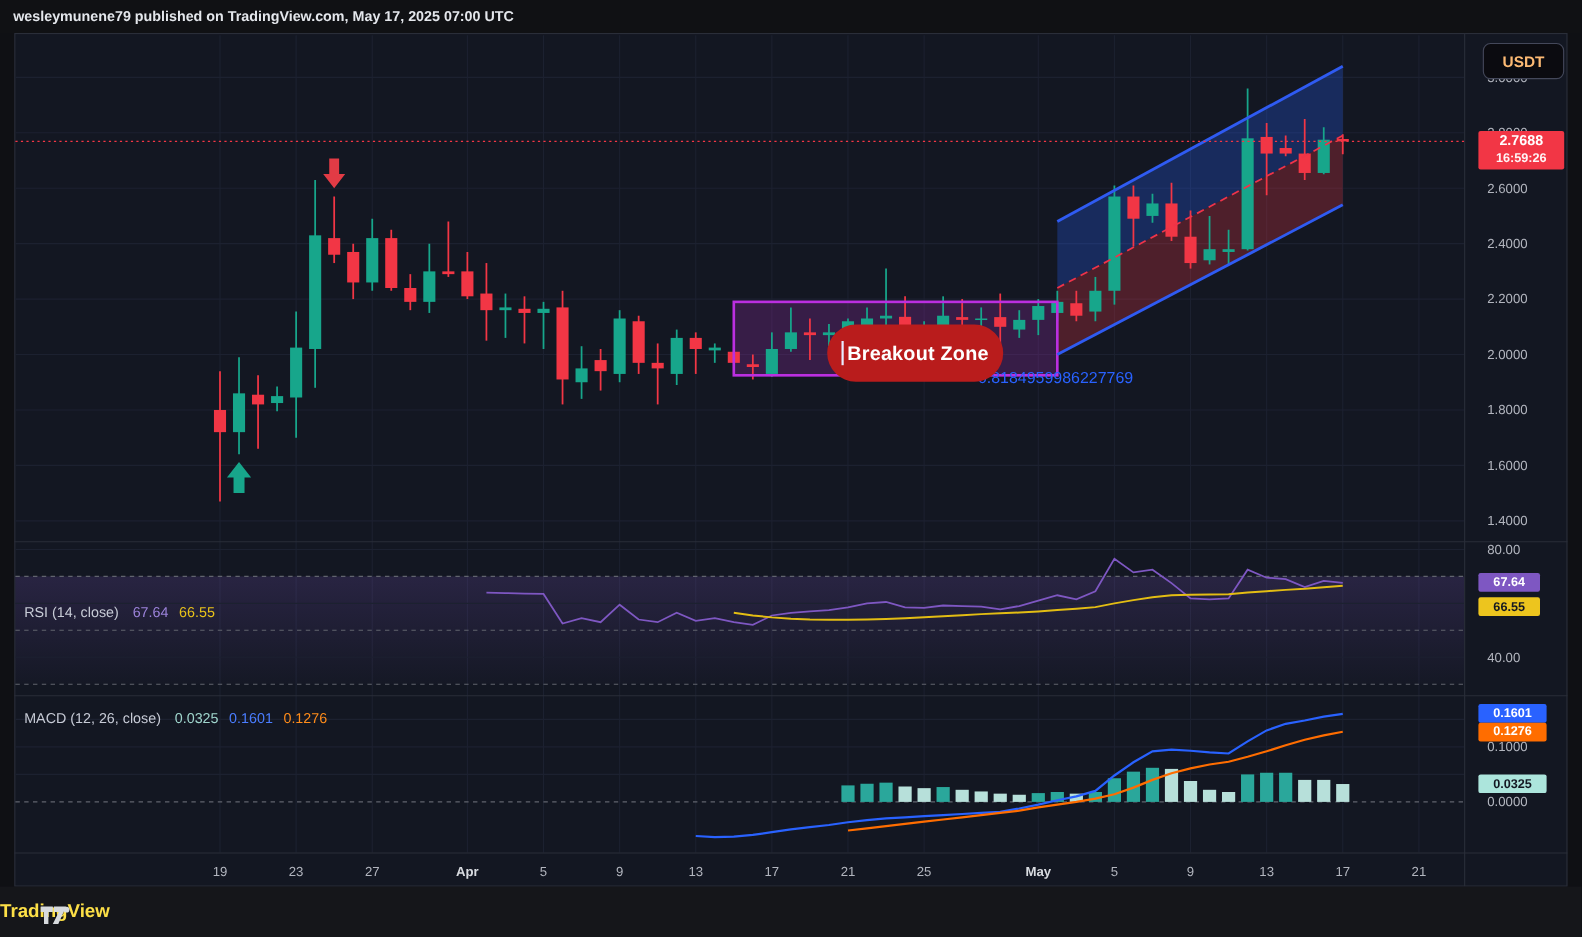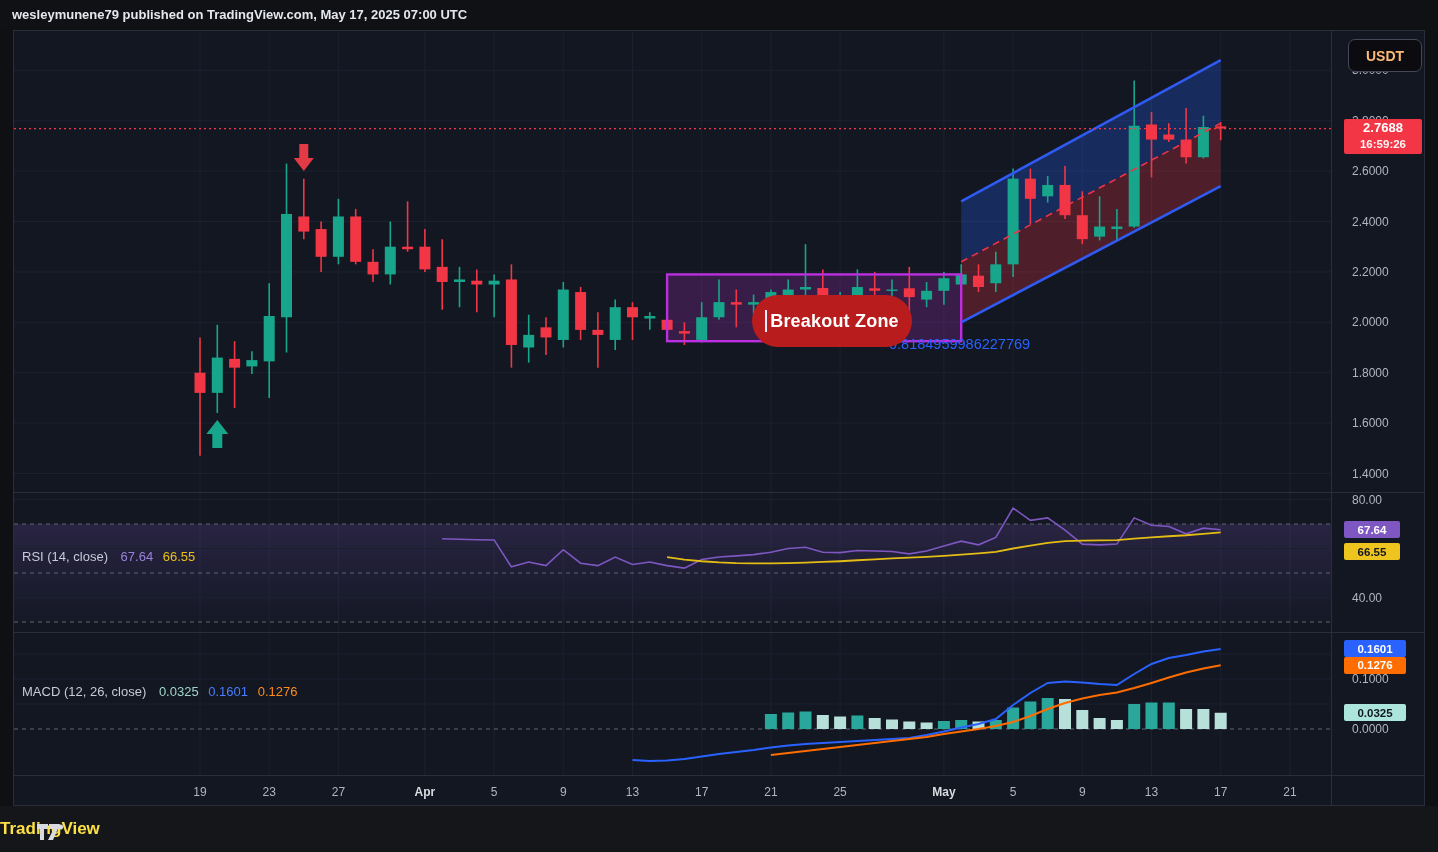--- a/index.html
+++ b/index.html
@@ -12,21 +12,21 @@
     background:#131722;border:1px solid #2a2e39;box-sizing:border-box;}
 
   #chart-svg{position:absolute;left:0;top:30px;}
 
   .legend{position:absolute;font-size:13px;color:#d1d4dc;white-space:nowrap;z-index:5;}
   .legend .k{color:#c7cbd6;}
   .legend .sp{margin-left:9px;}
   .legend .sp2{margin-left:6px;}
   #symbol-legend{left:22px;top:46px;}
   #rsi-legend{left:22px;top:505px;margin-top:44px;}
-  #macd-legend{left:22px;top:645px;margin-top:39px;}
+  #macd-legend{left:22px;top:645px;}
   .v-red{color:var(--down);}
   .v-purple{color:#9b82d9;}
   .v-yellow{color:#e8c21a;}
   .v-teal{color:#9fd5cc;}
   .v-blue{color:#4a7dff;}
   .v-orange{color:#ff8c1a;}
 
   .badge{position:absolute;left:1344px;width:56px;height:17px;border-radius:2px;z-index:6;
     display:flex;align-items:center;justify-content:center;font-size:11.5px;font-weight:700;}
   #price-badge{width:78px;height:35px;background:var(--down);color:#fff;border-radius:2px;

